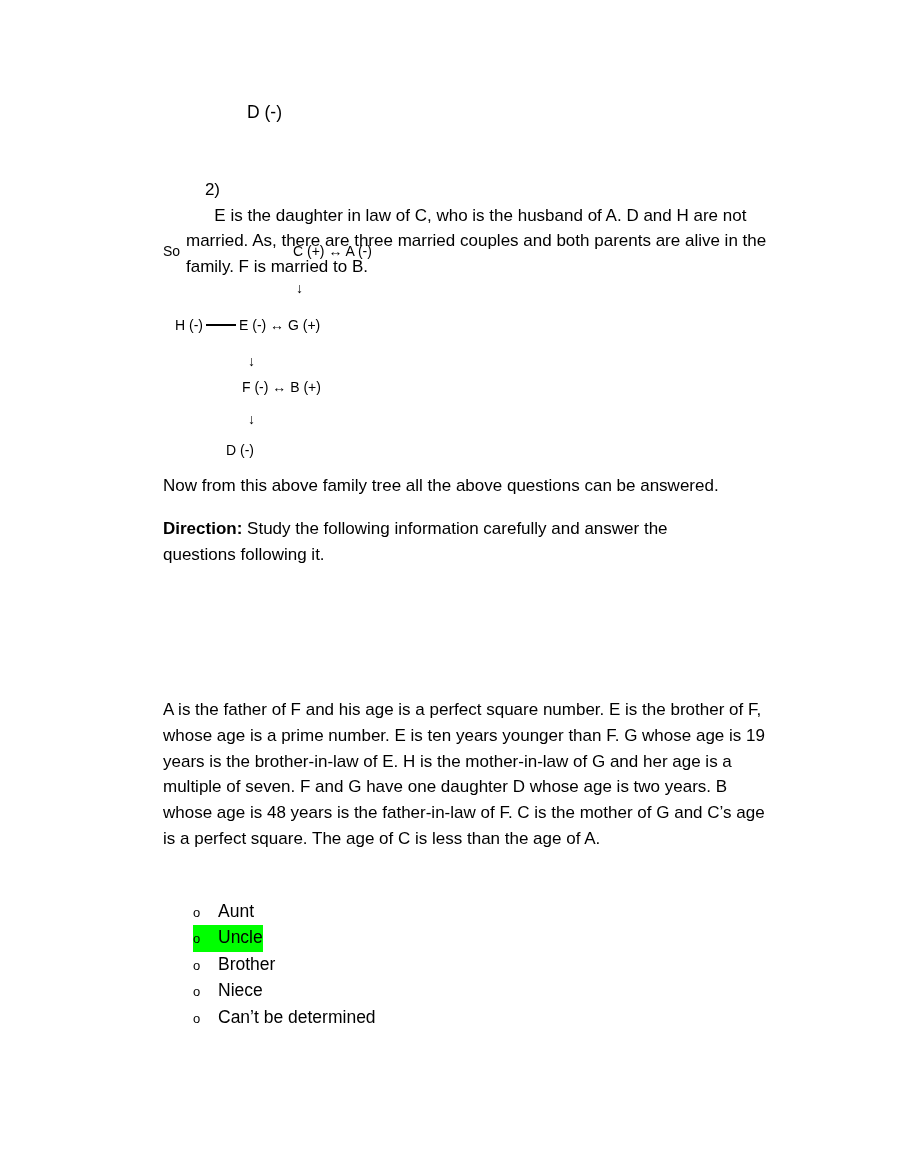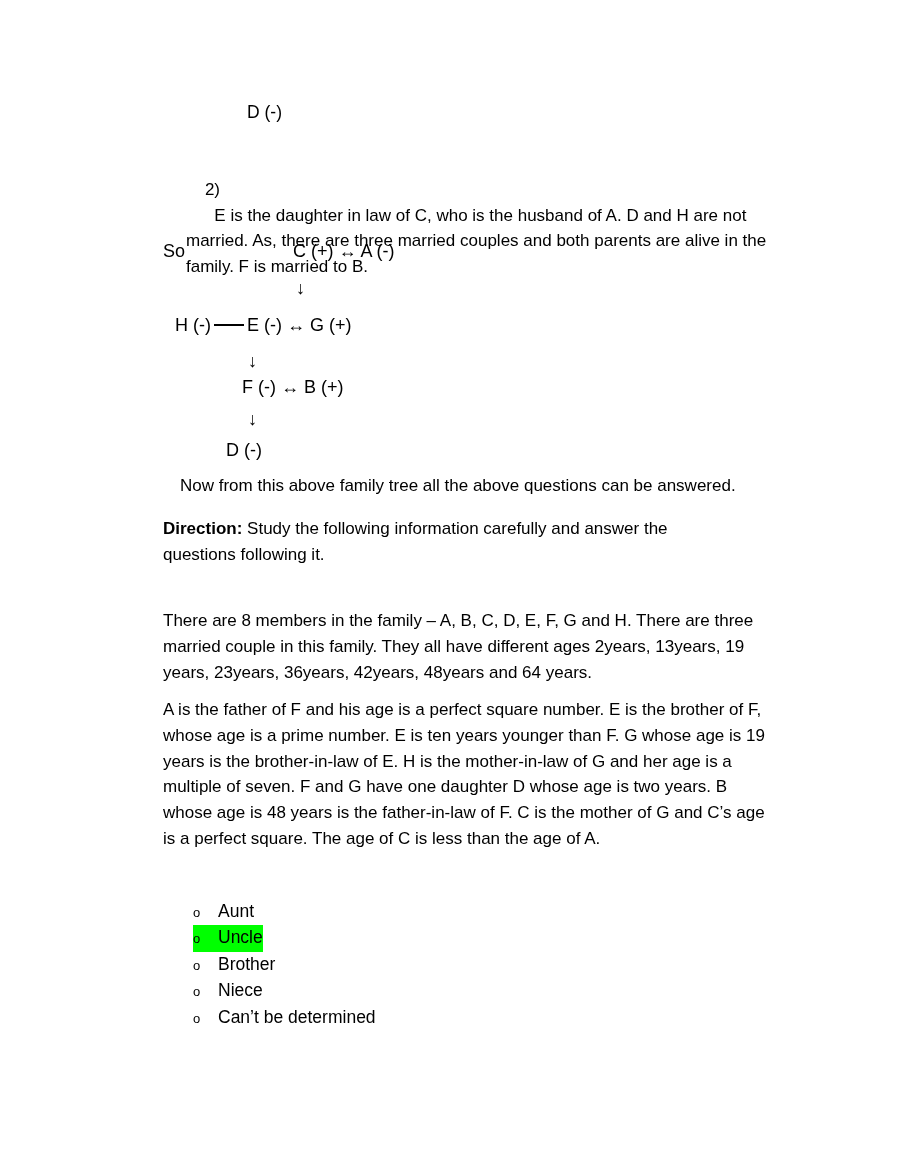--- a/index.html
+++ b/index.html
@@ -50,21 +50,21 @@
   
   .tree {
     position: absolute;
     left: 163px;
     top: 239px;
     width: 620px;
     height: 225px;
   }
   .tree .row {
     position: absolute;
-    font-size: 18px;
+    font-size: 14px;
     line-height: 24px;
     white-space: pre;
   }
   .r-so        { left: 0px;   top: 0px; }
   .r-ca        { left: 130px; top: 0px; }
   .r-arrow1    { left: 133px; top: 37px; font-size: 19px; }
   .r-heg       { left: 12px;   top: 74px; }
   .r-arrow2    { left: 85px;  top: 110px; font-size: 19px; }
   .r-fb        { left: 79px;  top: 136px; }
   .r-arrow3    { left: 85px;  top: 168px; font-size: 19px; }
@@ -75,21 +75,21 @@
     width: 30px;
     border-bottom: 2px solid #000;
     vertical-align: 0.28em;
     margin: 0 3px;
   }
 
   .para {
     left: 163px;
     width: 602px;
   }
-  .p-now     { top: 473px; margin-left: 17px; }
+  .p-now     { top: 473px; }
   .p-dir     { top: 516px; width: 560px; }
   .p-members { top: 608px; }
   .p-clues   { top: 697px; }
 
   .question {
     left: 163px;
     top: 861px;
     width: 600px;
   }
 
@@ -148,21 +148,20 @@
     <div class="row r-arrow2">↓</div>
     <div class="row r-fb">F (-) ↔ B (+)</div>
     <div class="row r-arrow3">↓</div>
     <div class="row r-d">D (-)</div>
   </div>
 
   <div class="abs para p-now">Now from this above family tree all the above questions can be answered.</div>
 
   <div class="abs para p-dir"><strong>Direction:</strong><span> Study the following information carefully and answer the questions following it.</span></div>
 
-  <div class="abs para p-members">There are 8 members in the family – A, B, C, D, E, F, G and H. There are three married couple in this family. They all have different ages 2years, 13years, 19 years, 23years, 36years, 42years, 48years and 64 years.</div>
 
   <div class="abs para p-clues">A is the father of F and his age is a perfect square number. E is the brother of F, whose age is a prime number. E is ten years younger than F. G whose age is 19 years is the brother-in-law of E. H is the mother-in-law of G and her age is a multiple of seven. F and G have one daughter D whose age is two years. B whose age is 48 years is the father-in-law of F. C is the mother of G and C’s age is a perfect square. The age of C is less than the age of A.</div>
 
 
   <ul class="options">
       <li>
         <span class="bullet">o</span>
         <span class="opt-label">Aunt</span>
       </li>
       <li class="highlight">

